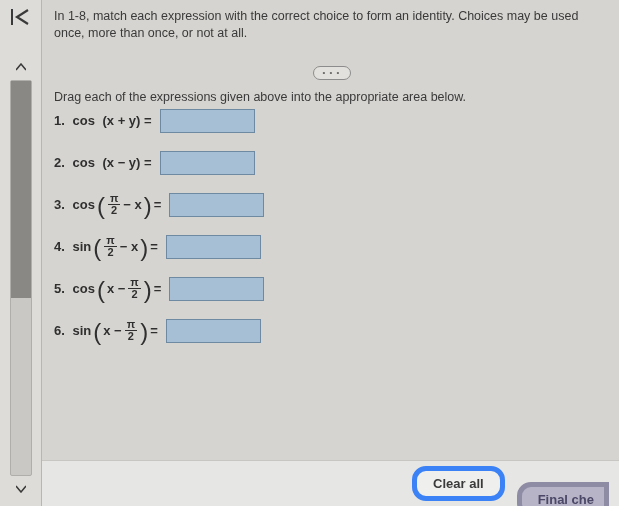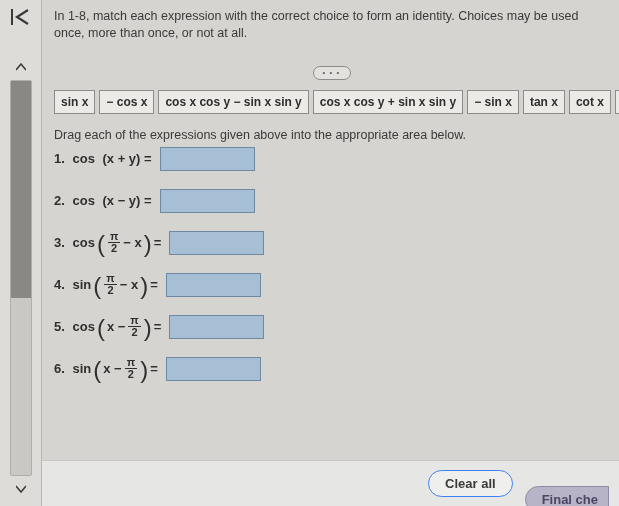--- a/index.html
+++ b/index.html
@@ -84,21 +84,21 @@
   .frac .d { padding:0 2px; }
   .paren-l, .paren-r { font-size:24px; line-height:0.8; font-weight:400; position:relative; top:1px;}
 
   .bottom-bar {
     position:absolute; left:42px; right:0; bottom:0; height:46px;
     background:#e6e6e4; border-top:1px solid #c8c6c2;
     display:flex; align-items:center; justify-content:flex-end; gap:12px;
     padding-right:10px;
   }
   .btn {
-    border:1px solid #3b82f6; border-radius:14px; padding:5px 16px;
+    border:5px solid #3b82f6; border-radius:14px; padding:5px 16px;
     font-size:13px; font-weight:600; cursor:pointer; background:#efefed;
     color:#3a3a3a;
   }
   .btn.primary {
     background:#b7b4c8; border-color:#8e8ba4; color:#4b4766;
     border-radius:14px 0 0 14px; padding-right:10px;margin-top:32px;
   }
 </style>
 </head>
 <body>
@@ -123,30 +123,20 @@
         <path d="M0 1 L5 7 L10 1" fill="none" stroke="#3a3a3a" stroke-width="1.5"></path>
       </svg>
   </div>
 </div>
 
 <div class="content">
   <div class="instructions">In 1-8, match each expression with the correct choice to form an identity. Choices may be used once, more than once, or not at all.</div>
 
   <div class="more-pill">• • •</div>
 
-  <div class="choices-row">
-    <div class="chip">sin x</div>
-    <div class="chip">− cos x</div>
-    <div class="chip">cos x cos y − sin x sin y</div>
-    <div class="chip">cos x cos y + sin x sin y</div>
-    <div class="chip">− sin x</div>
-    <div class="chip">tan x</div>
-    <div class="chip">cot x</div>
-    <div class="chip">cos x</div>
-  </div>
 
   <div class="drag-instr">Drag each of the expressions given above into the appropriate area below.</div>
 
   <div class="q-row">
     <div class="q-label">
       <span>1.</span>&nbsp;
       <span>cos</span>&nbsp;
       <span>(x + y) =</span>
     </div>
     <div class="dropzone"></div>

